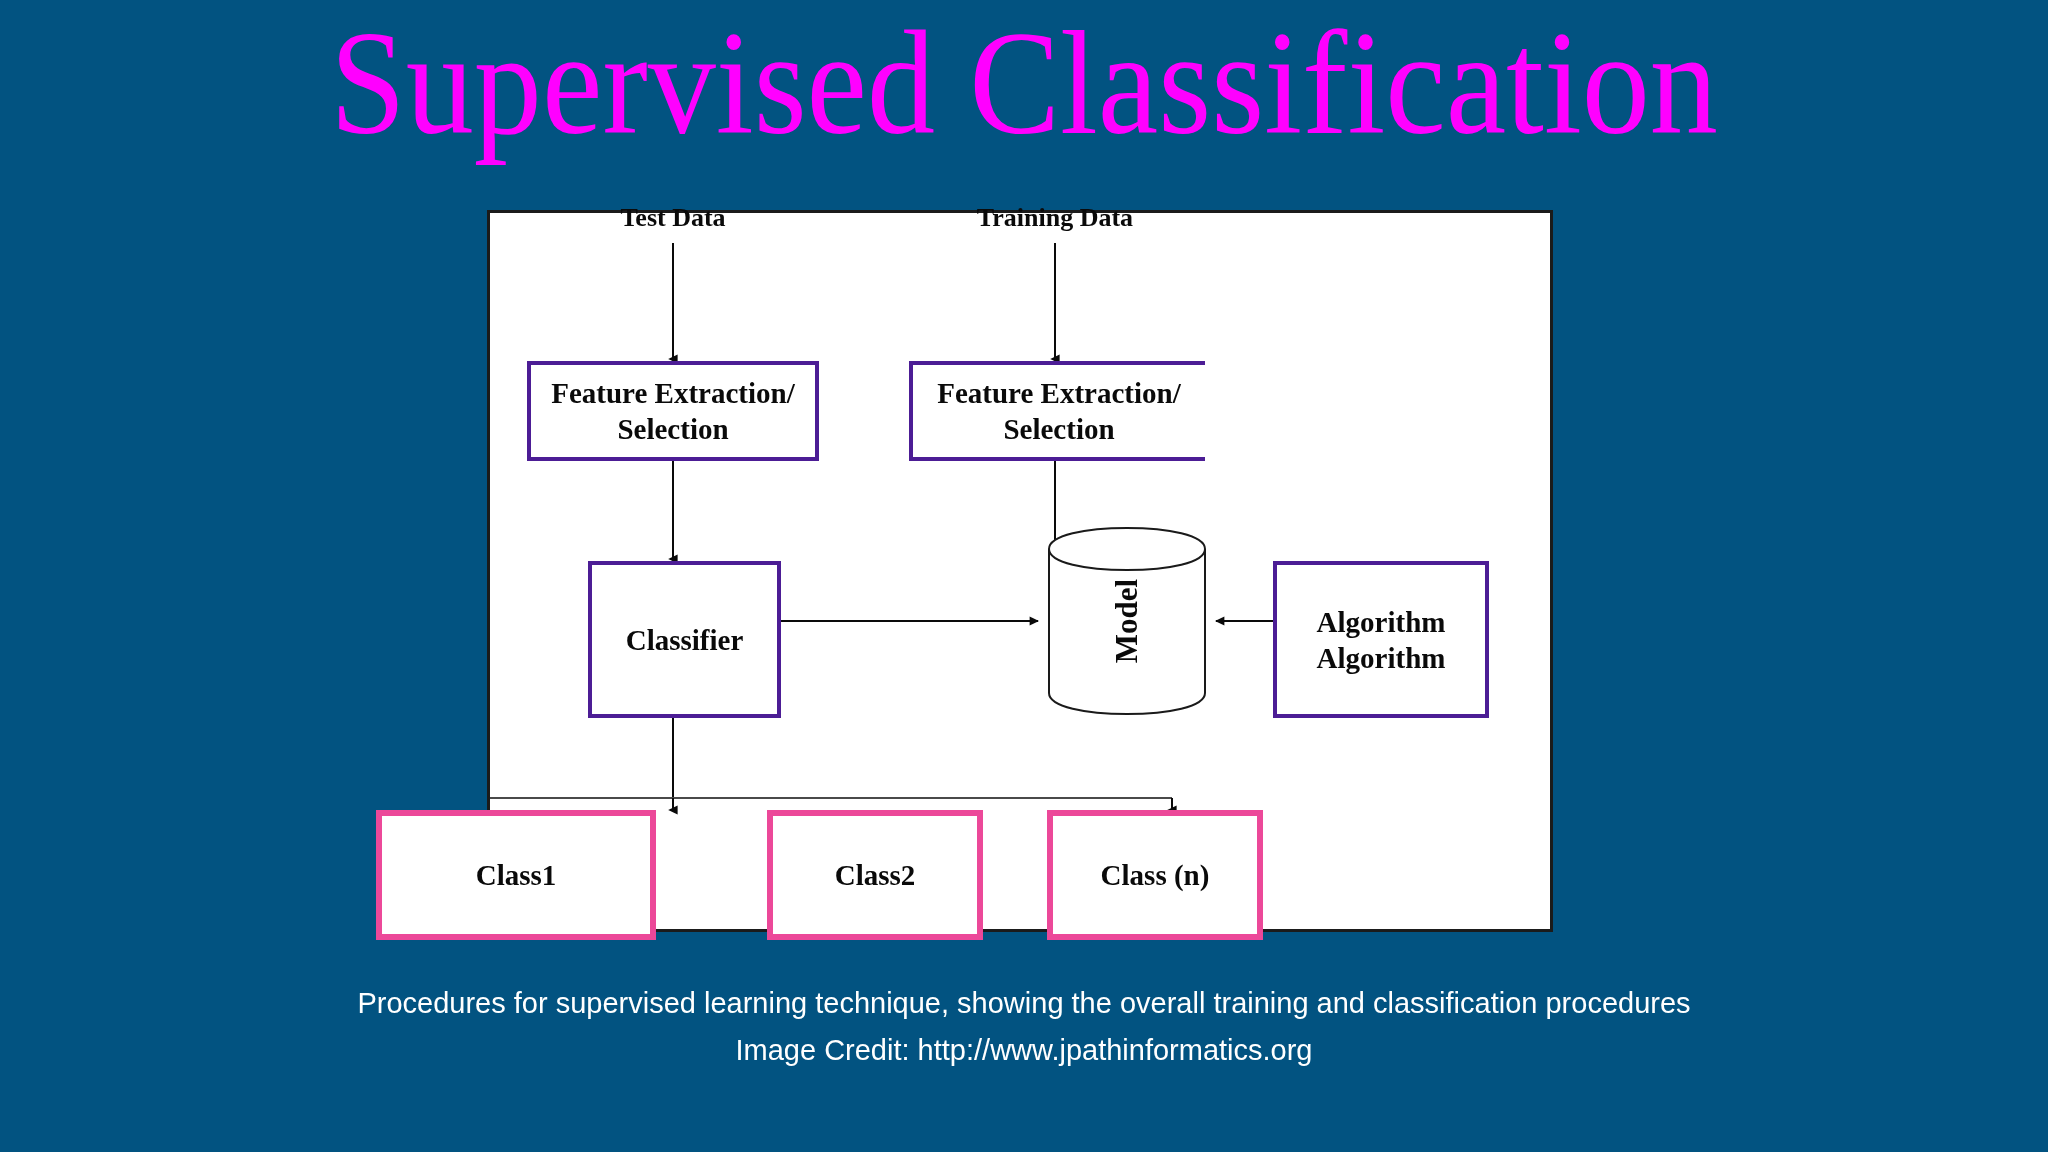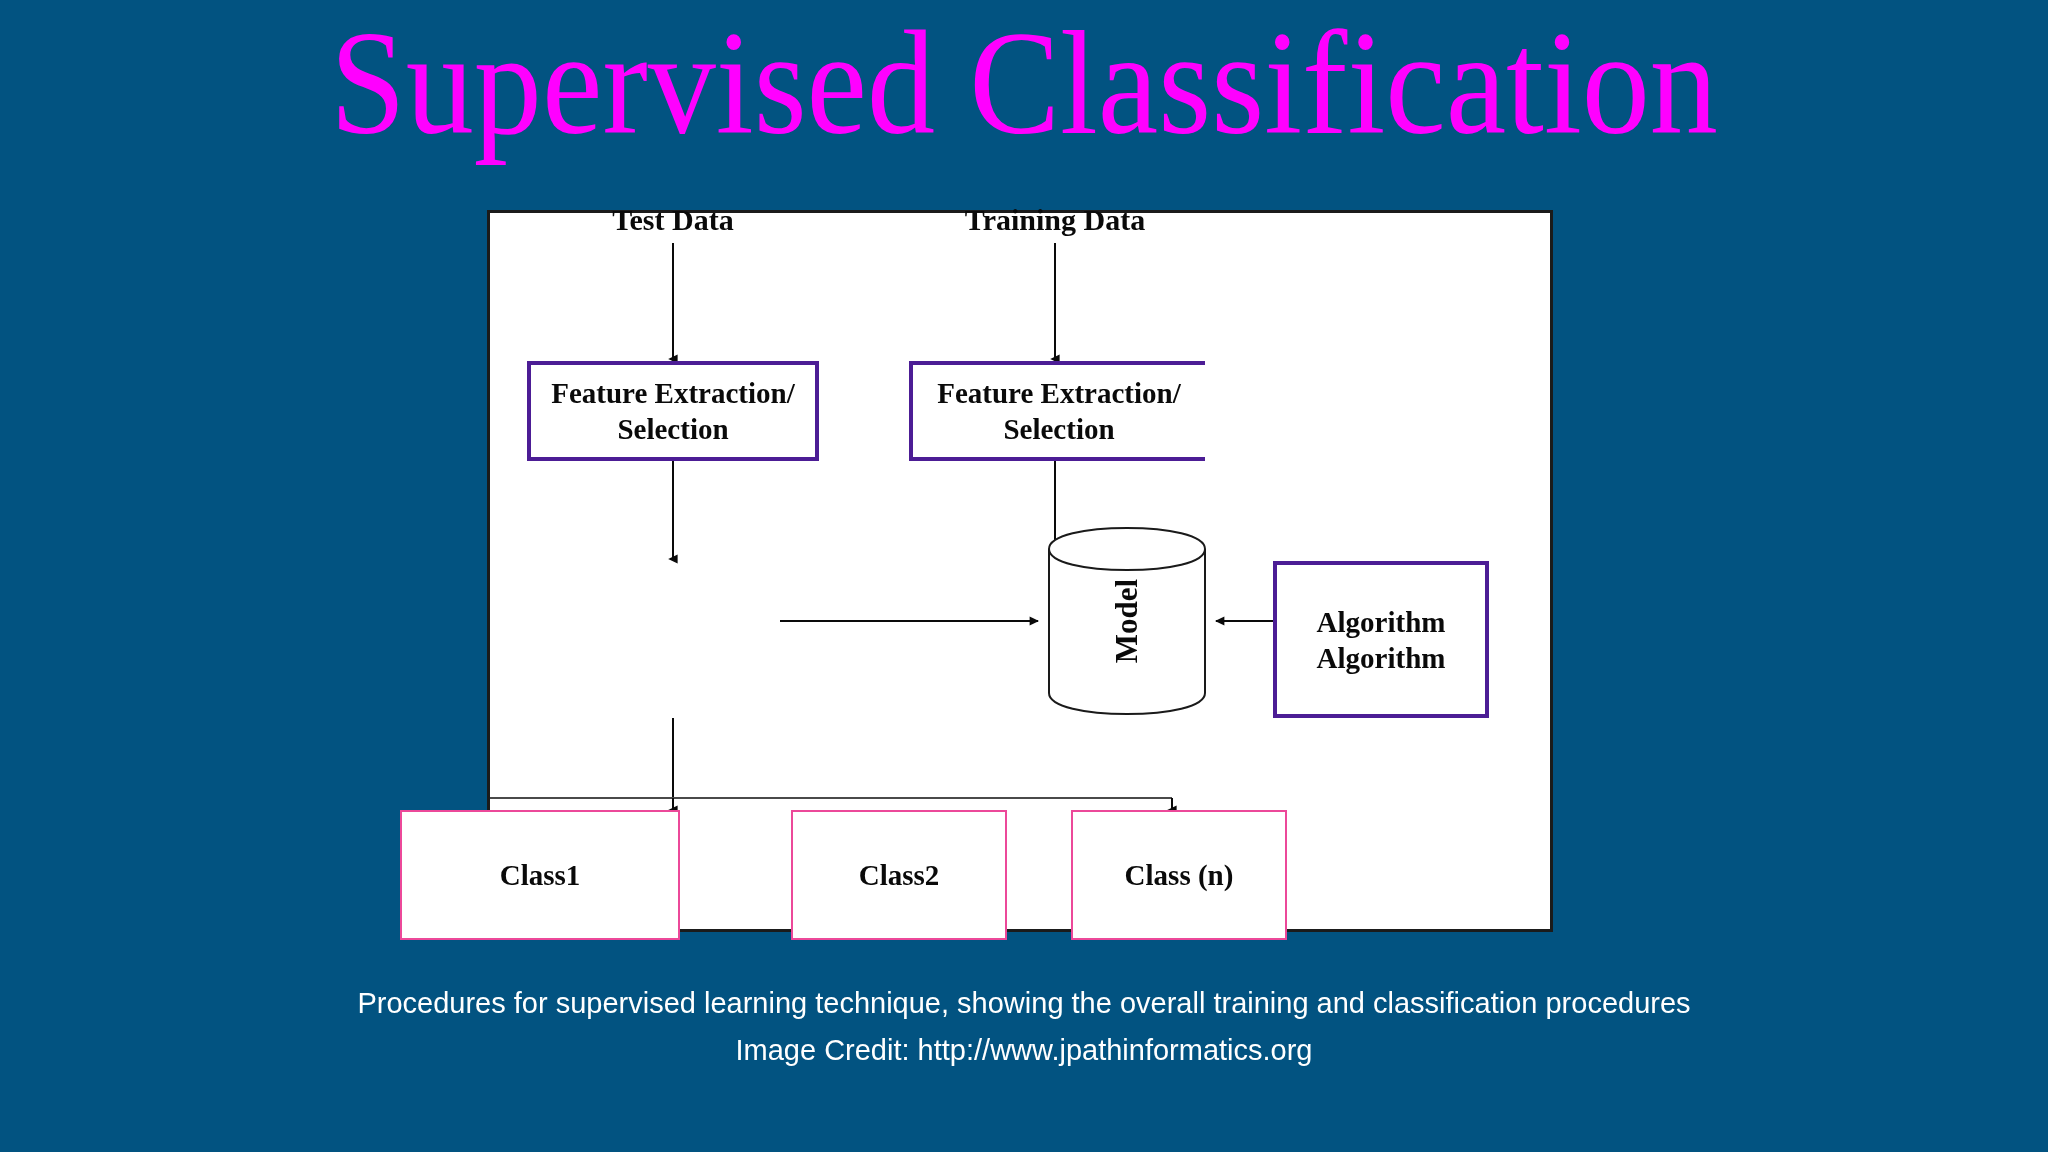--- a/index.html
+++ b/index.html
@@ -57,21 +57,21 @@
     top: 0;
     width: 1066px;
     height: 722px;
   }
 
   
   .hdr {
     position: absolute;
     font-family: "Liberation Serif", "DejaVu Serif", serif;
     font-weight: bold;
-    font-size: 30px;
+    font-size: 26px;
     color: #0a0a0a;
     text-align: center;
     white-space: nowrap;
   }
 
   .box {
     position: absolute;
     box-sizing: border-box;
     border: 4px solid #4c1d95;
     background: #ffffff;
@@ -80,22 +80,21 @@
     justify-content: center;
     text-align: center;
     font-family: "Liberation Serif", "DejaVu Serif", serif;
     font-weight: bold;
     font-size: 29px;
     line-height: 36px;
     color: #0a0a0a;
   }
 
   .box.dark {
-    border: 2px solid #ec4899;
-    margin-left: 24px;
+    border: 6px solid #ec4899;
   }
 
   
   #cyl {
     position: absolute;
     left: 556px;
     top: 312px;
     width: 162px;
     height: 192px;
   }
@@ -200,20 +199,23 @@
       <div class="box" style="left:37px; top:148px; width:292px; height:100px; flex-direction:column;">
         <div>Feature Extraction/</div>
         <div>Selection</div>
       </div>
 
       <div class="box" style="left:419px; top:148px; width:296px; height:100px; flex-direction:column; border-right-width:0;">
         <div>Feature Extraction/</div>
         <div>Selection</div>
       </div>
 
+      <div class="box" style="left:98px; top:348px; width:193px; height:157px;">
+        <div>Classifier</div>
+      </div>
 
       <div class="box" style="left:783px; top:348px; width:216px; height:157px; flex-direction:column;">
         <div>Algorithm</div>
         <div>Algorithm</div>
       </div>
 
       <div class="box dark" style="left:-114px; top:597px; width:280px; height:130px;">
         <div>Class1</div>
       </div>
 

